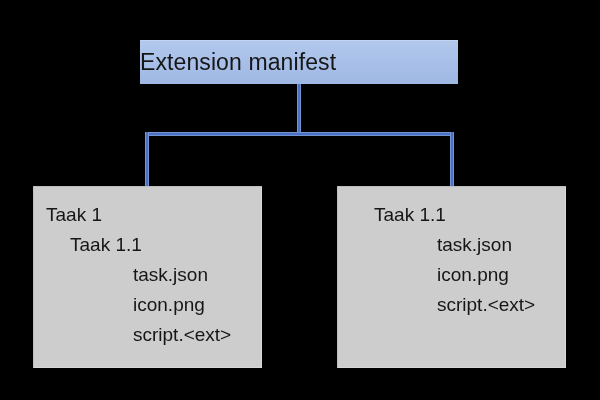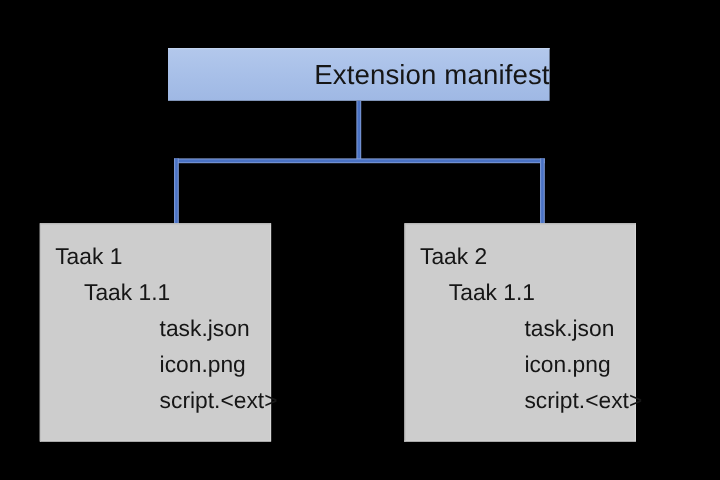--- a/index.html
+++ b/index.html
@@ -21,21 +21,21 @@
   .root-node {
     position: absolute;
     left: 140px;
     top: 40px;
     width: 318px;
     height: 44px;
     background: linear-gradient(to bottom, #b3c8ec 0%, #a7bfe8 55%, #9fb8e4 100%);
     box-shadow: inset 0 1px 0 #c3d4f0;
     display: flex;
     align-items: center;
-    justify-content: flex-end;
+    justify-content: flex-start;
     box-sizing: border-box;
   }
   .root-label {
     font-size: 23px;
     color: #161616;
     letter-spacing: 0.1px;
     white-space: nowrap;
   }
 
   
@@ -69,21 +69,21 @@
     top: 132px;
     width: 4px;
     height: 55px;
     background: linear-gradient(to right, #8ba4da 0%, #4a72c4 35%, #4a72c4 65%, #8ba4da 100%);
   }
 
   
   .child-node {
     position: absolute;
     top: 186px;
-    width: 193px;
+    width: 229px;
     height: 182px;
     background: #cdcdcd;
     box-shadow: inset 1px 1px 0 #bdbdbd, inset -1px -1px 0 #d8d8d8;
     box-sizing: border-box;
     padding: 14px 0 0 0;
   }
   .child-left  { left: 33px; }
   .child-right { left: 337px; }
 
   .tree-line {
@@ -111,20 +111,19 @@
   <div class="conn conn-v-right"></div>
 
   <div class="child-node child-left" id="child-0">
       <div class="tree-line lvl0">Taak 1</div>
       <div class="tree-line lvl1">Taak 1.1</div>
       <div class="tree-line lvl2">task.json</div>
       <div class="tree-line lvl2">icon.png</div>
       <div class="tree-line lvl2">script.&lt;ext&gt;</div>
     </div>
   <div class="child-node child-right" id="child-1">
-      <div class="tree-line lvl0">Taak 2</div>
       <div class="tree-line lvl1">Taak 1.1</div>
       <div class="tree-line lvl2">task.json</div>
       <div class="tree-line lvl2">icon.png</div>
       <div class="tree-line lvl2">script.&lt;ext&gt;</div>
     </div>
 
 </div>
 
 </body></html>

